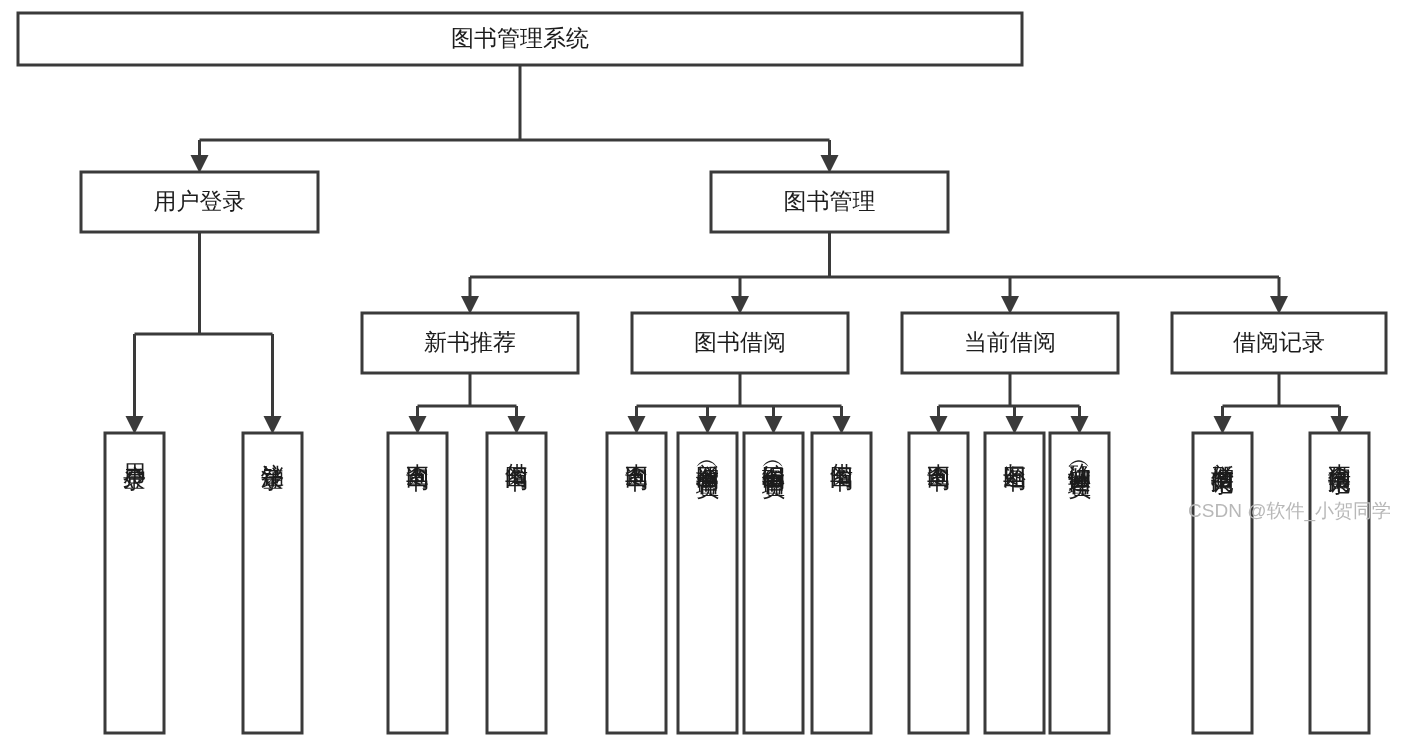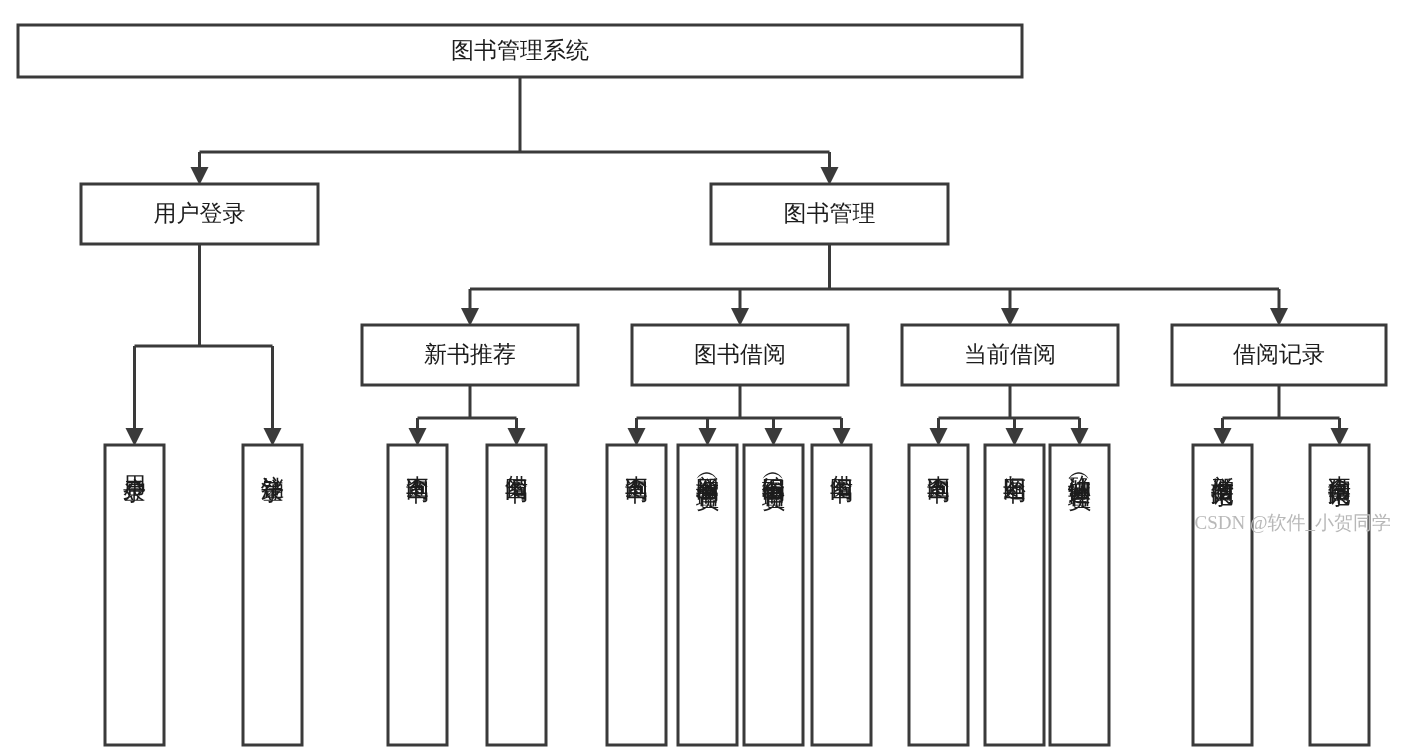--- a/index.html
+++ b/index.html
@@ -13,21 +13,20 @@
     font-family: "Liberation Sans", "DejaVu Sans", sans-serif;
     overflow: hidden;
     position: relative;
   }
   #diagram-root {
     position: absolute;
     left: 0;
     top: 0;
     width: 1405px;
     height: 530px;
-    margin-top: 12px;
   }
   svg#tree-svg {
     display: block;
     width: 1405px;
     height: 747px;
   }
   .node-rect {
     fill: #ffffff;
     stroke: #3a3a3a;
     stroke-width: 3;
@@ -68,21 +67,21 @@
     font-size: 23px;
     line-height: 1.18;
     color: #1c1c1c;
     letter-spacing: 2px;
     white-space: nowrap;
   }
   .watermark {
     position: absolute;
     right: 14px;
     bottom: 6px;
-    font-family: Liberation Serif, serif;
+    font-family: Liberation Sans, sans-serif;
     font-size: 19px;
     color: #b8b8b8;
     white-space: nowrap;
     user-select: none;
   }
 </style>
 </head>
 <body>
 
 <div id="diagram-root">

